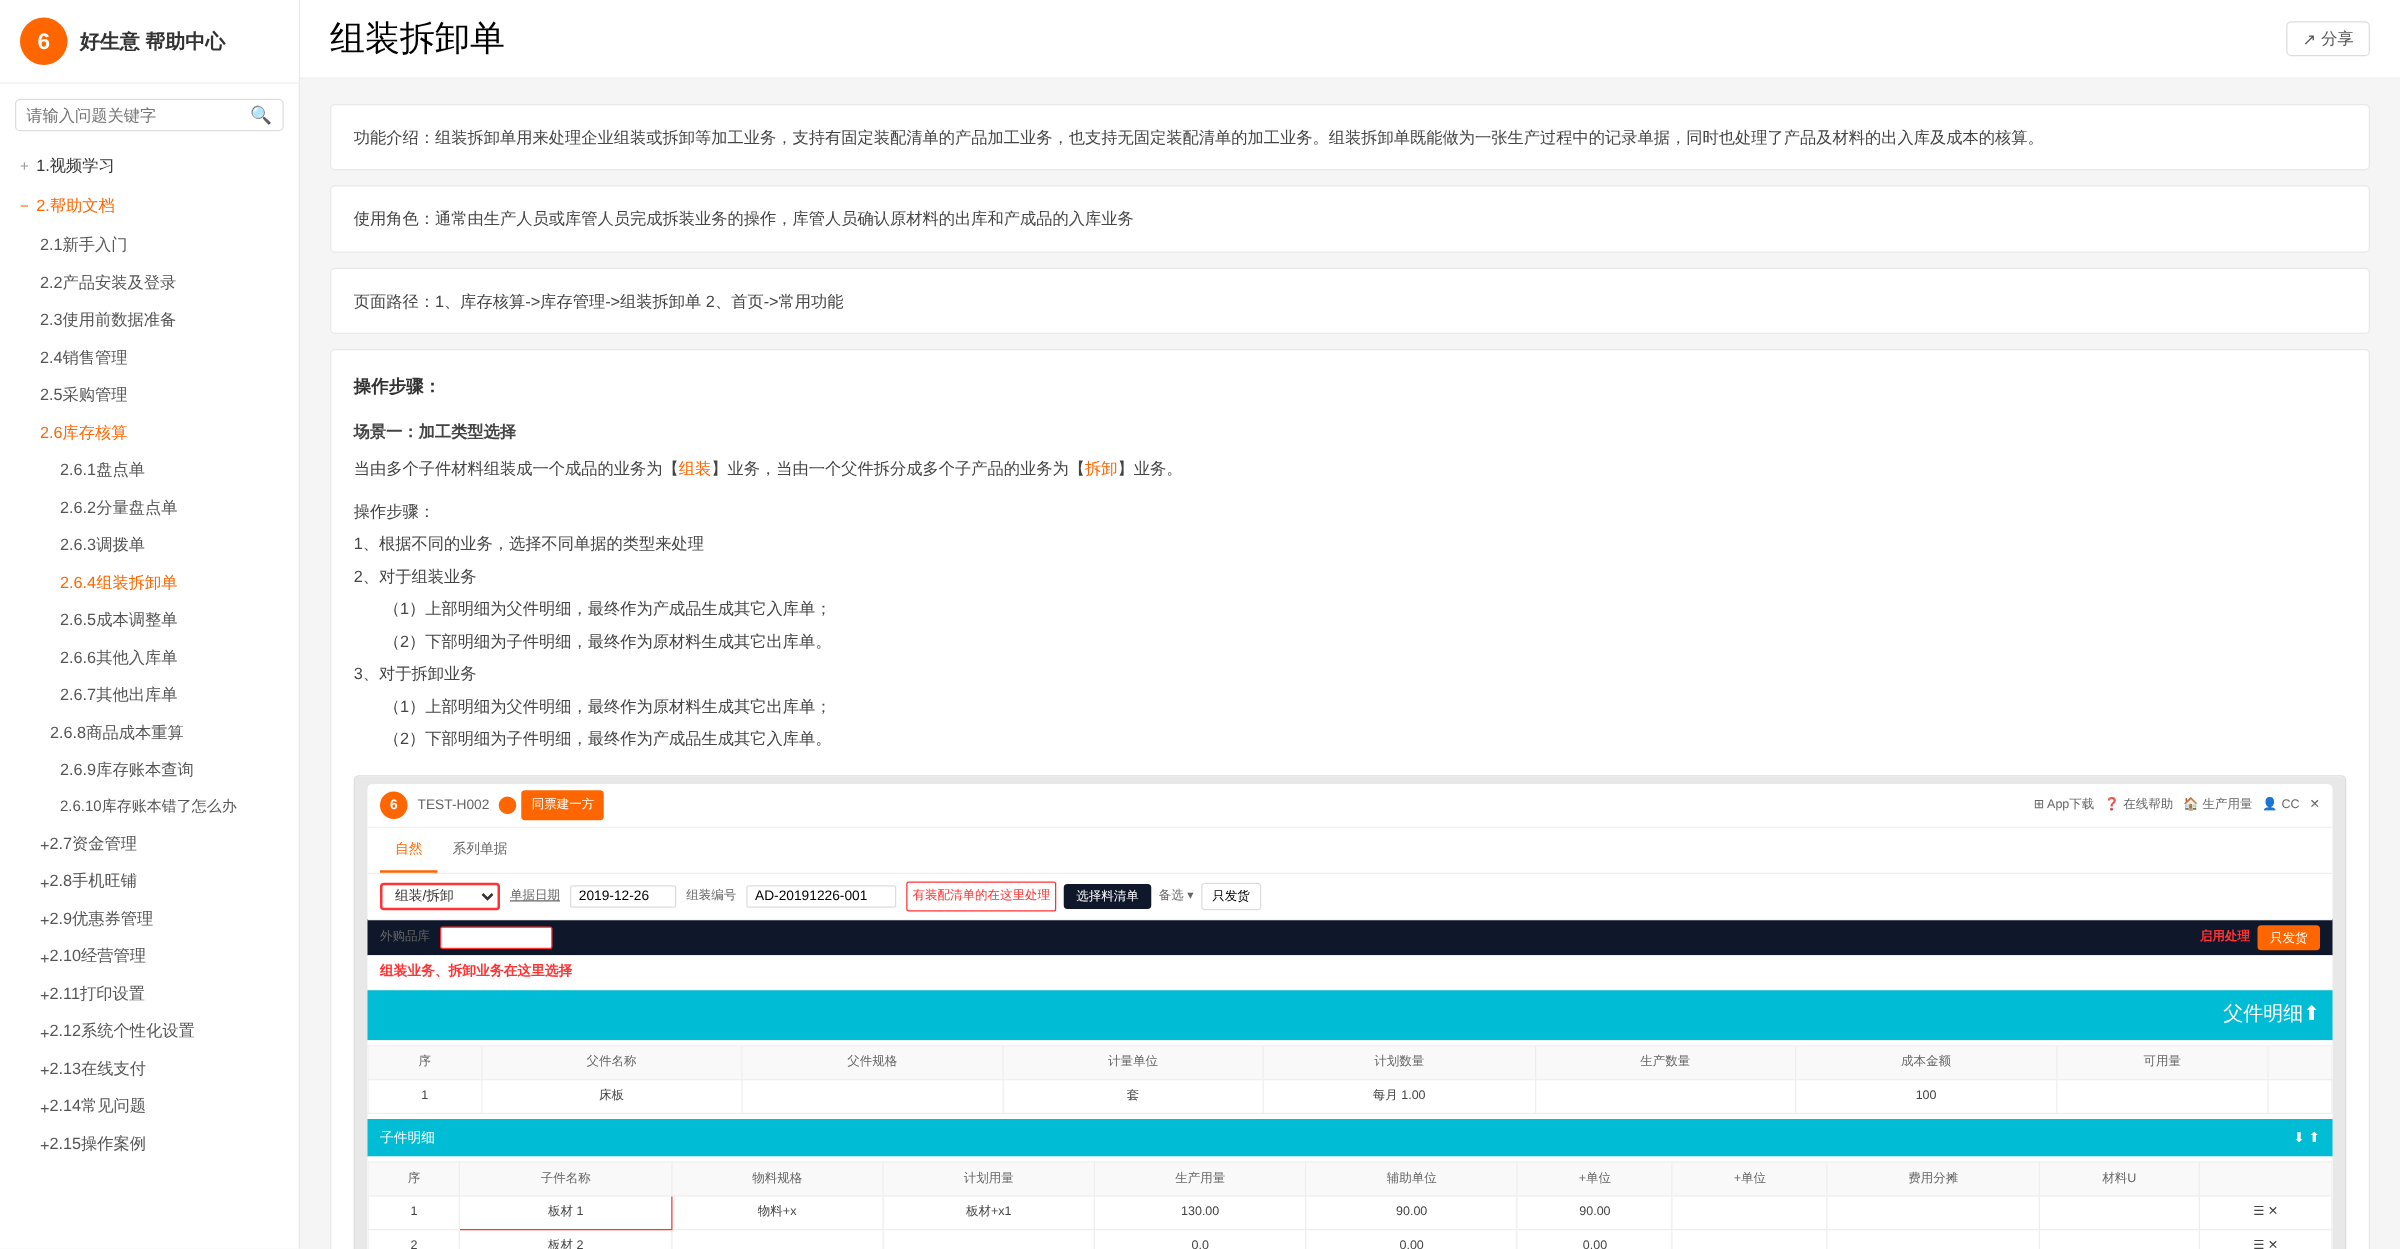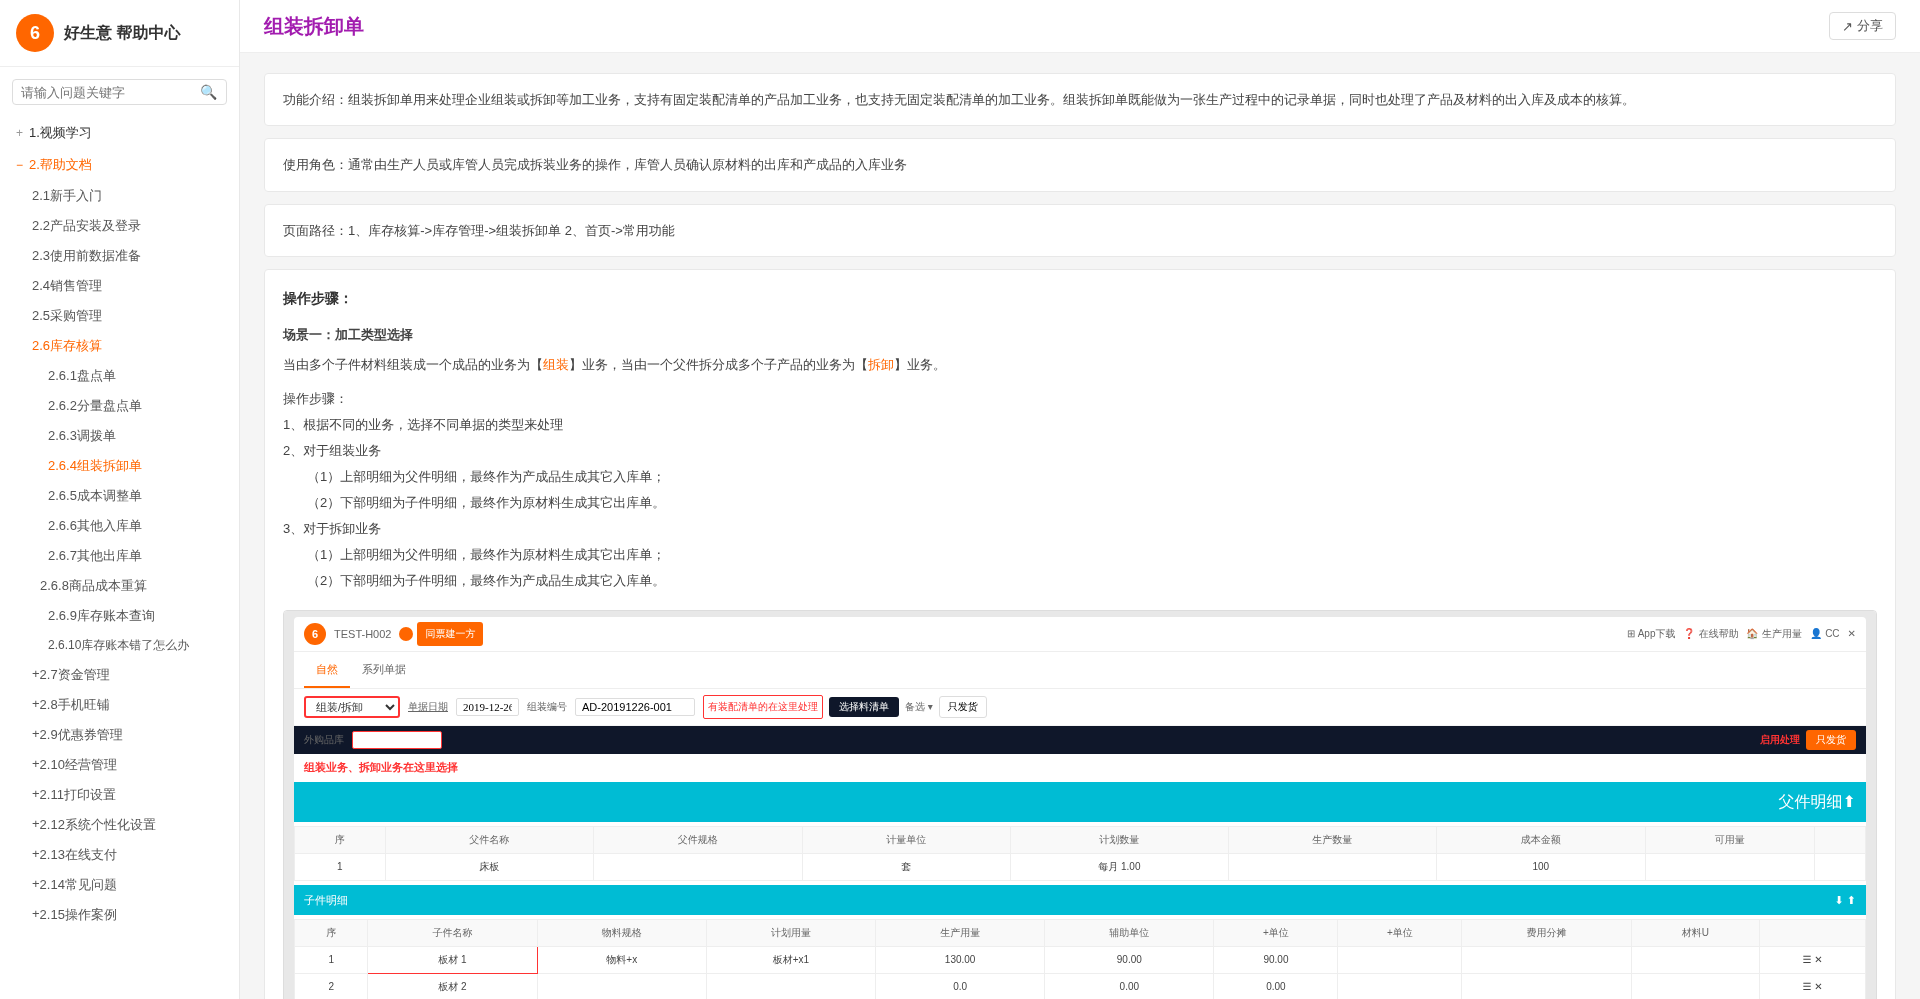--- a/index.html
+++ b/index.html
@@ -43,42 +43,42 @@
 
     .nav-section { padding: 4px 0; }
     .nav-item {
       display: flex; align-items: center; padding: 7px 16px;
       cursor: pointer; color: #333; font-size: 13px;
     }
     .nav-item.active { color: #ff6600; }
     .nav-item .expand-icon { margin-right: 6px; font-size: 12px; color: #999; }
     .nav-item.active .expand-icon { color: #ff6600; }
     .nav-sub-item {
-      display: flex; align-items: flex-start; padding: 6px 16px 6px 32px;
+      display: flex; align-items: flex-end; padding: 6px 16px 6px 32px;
       cursor: pointer; color: #555; font-size: 13px;
     }
     .nav-sub-item.active { color: #ff6600; }
 
     
     #main {
       flex: 1;
       display: flex;
       flex-direction: column;
       overflow: hidden;
       background: #f5f5f5;
     }
     #topbar {
       background: #fff;
       padding: 12px 24px;
       display: flex;
       align-items: center;
       justify-content: space-between;
       border-bottom: 1px solid #eee;
     }
-    .page-title { font-size: 20px; font-weight: 700; color: #a21caf; }
+    .page-title { font-size: 28px; font-weight: 400; color: #000000; }
     .share-btn {
       display: flex; align-items: center; gap: 4px;
       border: 1px solid #ddd; border-radius: 4px; padding: 4px 12px;
       cursor: pointer; font-size: 13px; color: #555; background: #fff;
     }
 
     #content {
       flex: 1; overflow-y: auto; padding: 20px 24px;
     }
 
@@ -288,21 +288,21 @@
             </div>
 
             <div style="background:#fff;padding:6px 10px;display:flex;align-items:center;gap:8px;flex-wrap:wrap;">
 
               <div style="position:relative;">
                 <select style="border:2px solid #ff3333;border-radius:3px;padding:2px 18px 2px 6px;font-size:11px;color:#333;background:#fff;">
                   <option>组装/拆卸</option>
                 </select>
               </div>
               <span style="font-size:10px;color:#666;text-decoration:underline;">单据日期</span>
-              <input type="text" style="border: 1px solid rgb(221, 221, 221); border-radius: 2px; padding: 2px 6px; font-size: 11px; width: 63px; font-family: Liberation Serif, serif;" value="2019-12-26">
+              <input type="text" style="border: 1px solid rgb(221, 221, 221); border-radius: 2px; padding: 2px 6px; font-size: 11px; width: 85px;" value="2019-12-26">
               <span style="font-size:10px;color:#666;">组装编号</span>
               <input type="text" style="border: 1px solid rgb(221, 221, 221); border-radius: 2px; padding: 2px 6px; font-size: 11px; width: 120px;" value="AD-20191226-001">
 
               <div style="flex:1;display:flex;align-items:center;justify-content:flex-start;gap:6px;">
                 <span style="color:#ff3333;font-size:10px;border:1px solid #ff3333;padding:1px 4px;border-radius:2px;">有装配清单的在这里处理</span>
                 <button style="background:#0f172a;color:#fff;border:none;border-radius:3px;padding:3px 10px;font-size:10px;cursor:pointer;">选择料清单</button>
                 <span style="font-size:10px;color:#666;">备选 ▾</span>
                 <button style="background:#fff;border:1px solid #ddd;border-radius:3px;padding:3px 8px;font-size:10px;cursor:pointer;">只发货</button>
               </div>
             </div>

